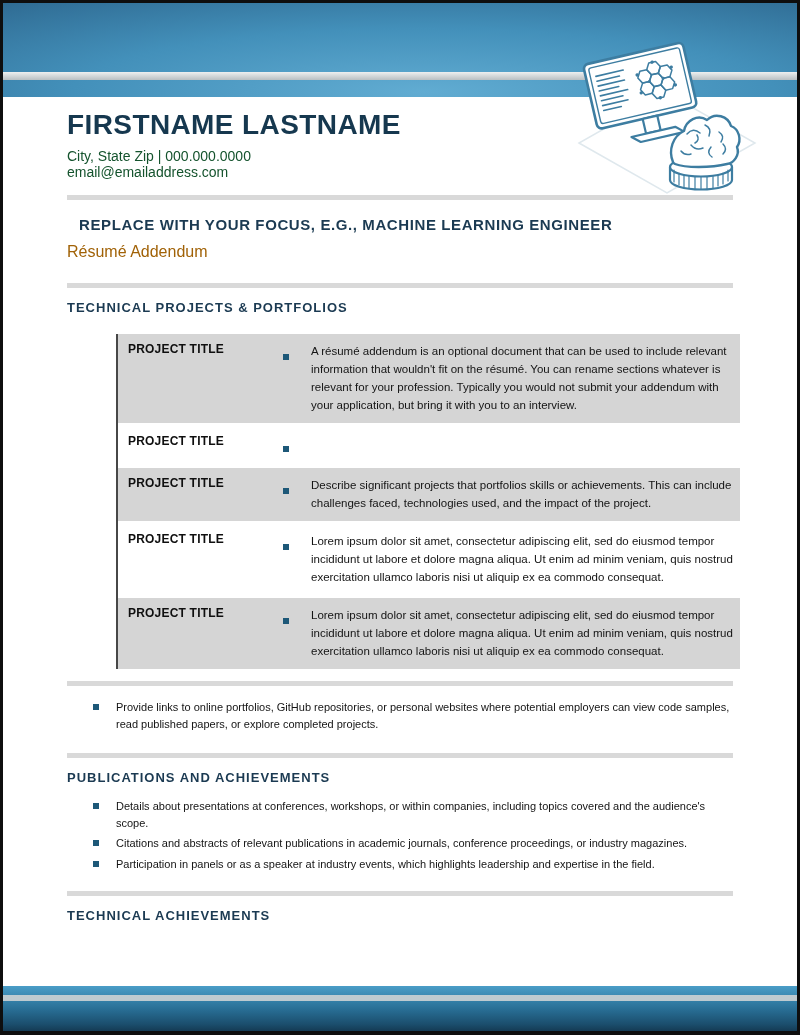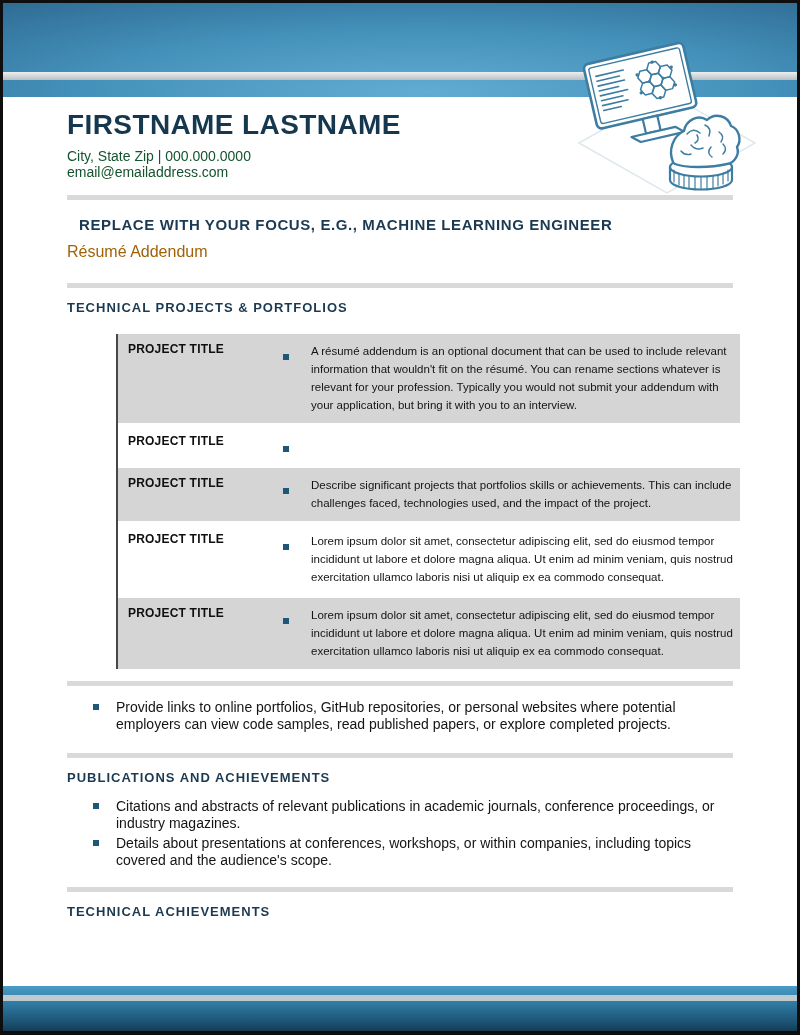--- a/index.html
+++ b/index.html
@@ -43,21 +43,21 @@
   .trow.w{background:#ffffff;}
   .tcell-title{flex:none;width:150px;padding-left:10px;font-size:12px;font-weight:bold;color:#0f0f0f;letter-spacing:.2px;}
   .tcell-bullet{flex:none;width:28px;padding-left:5px;padding-top:4px;}
   .sq{width:6px;height:6px;background:#1d5878;display:inline-block;}
   .tcell-text{flex:1;padding-right:4px;font-size:11.5px;line-height:18px;color:#141414;}
   .rule-3{margin-top:12px;}
   .rule-4{margin-top:21px;}
   .rule-5{margin-top:19px;}
   
   .blist{margin:13px 0 0;}
-  .bitem{position:relative;padding-left:49px;font-size:14px;line-height:16.5px;color:#141414;margin-bottom:4px;}
+  .bitem{position:relative;padding-left:49px;font-size:11px;line-height:16.5px;color:#141414;margin-bottom:4px;}
   .bitem .sq{position:absolute;left:26px;top:5px;}
 </style>
 </head>
 <body>
 
 <div class="page">
 
   <header class="top-banner">
     <div class="stripe"></div>
   </header>
@@ -192,25 +192,29 @@
         <span>Provide links to online portfolios, GitHub repositories, or personal websites where potential employers can view code samples, read published papers, or explore completed projects.</span>
       </div>
     </div>
 
     <div class="rule rule-4"></div>
 
     <div class="sec-h">PUBLICATIONS AND ACHIEVEMENTS</div>
     <div class="blist">
       <div class="bitem">
         <span class="sq"></span>
+        <span>Details about presentations at conferences, workshops, or within companies, including topics covered and the audience's scope.</span>
+      </div>
+      <div class="bitem">
+        <span class="sq"></span>
         <span>Citations and abstracts of relevant publications in academic journals, conference proceedings, or industry magazines.</span>
       </div>
       <div class="bitem">
         <span class="sq"></span>
-        <span>Details about presentations at conferences, workshops, or within companies, including topics covered and the audience's scope.</span>
+        <span>Participation in panels or as a speaker at industry events, which highlights leadership and expertise in the field.</span>
       </div>
     </div>
 
     <div class="rule rule-5"></div>
 
     <div class="sec-h">TECHNICAL ACHIEVEMENTS</div>
 
   </main>
 
   <footer class="bottom-banner">

